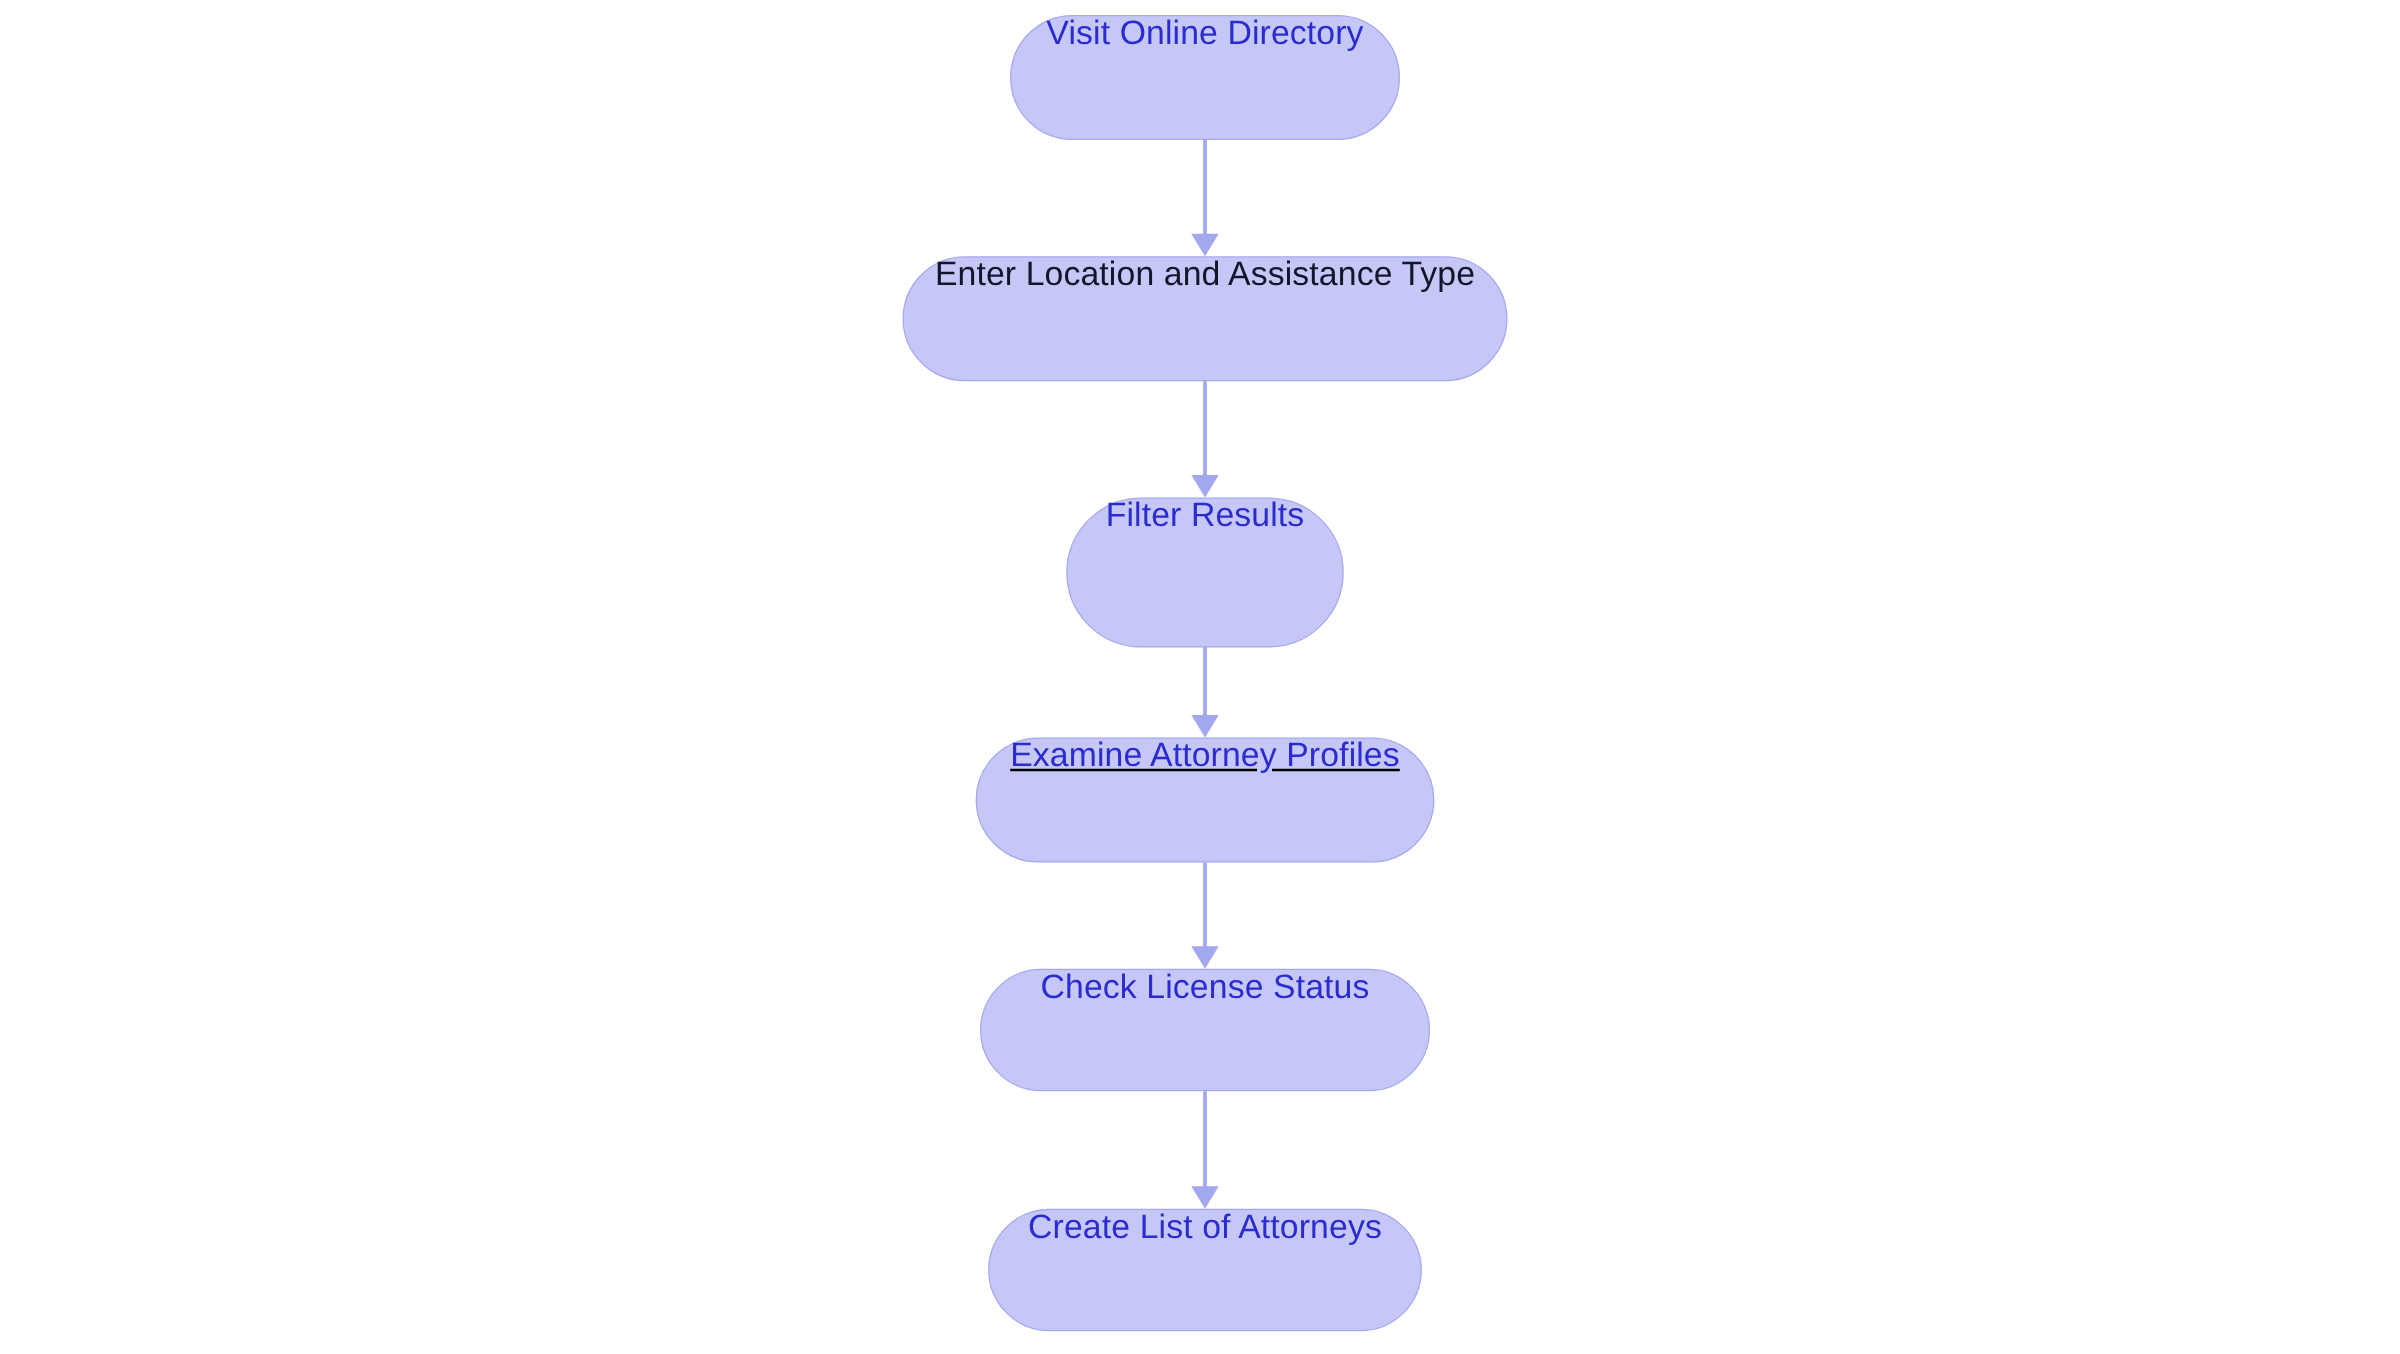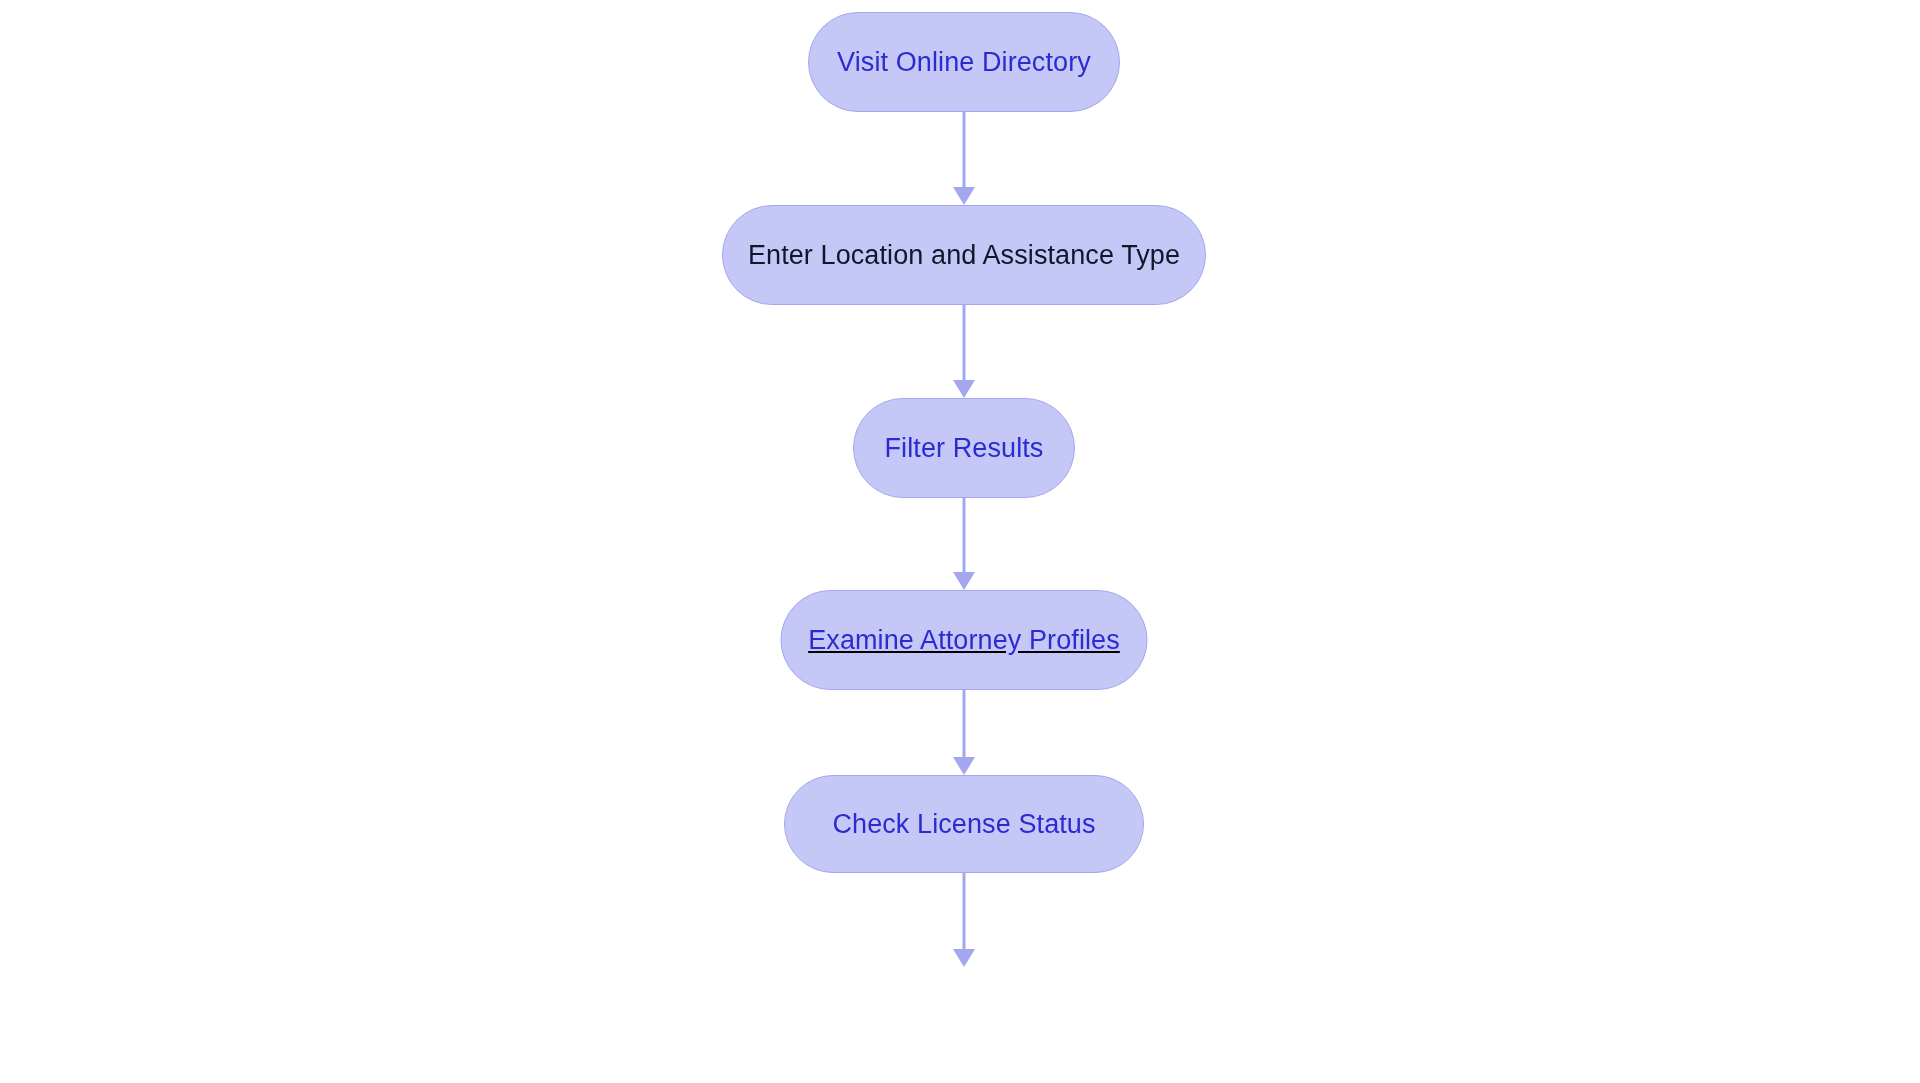--- a/index.html
+++ b/index.html
@@ -28,21 +28,20 @@
     top: 0;
     width: 1920px;
     height: 1083px;
   }
 
   
   .node {
     position: absolute;
     box-sizing: border-box;
     display: flex;
-    align-items: center;
     justify-content: center;
     background: #C5C8F7;
     border: 1.6px solid #A3A8EE;
     border-radius: 999px;
     transform: translateX(-50%);
   }
   .node-label {
     font-family: "Liberation Sans", "DejaVu Sans", sans-serif;
     font-size: 27px;
     font-weight: 400;
@@ -103,23 +102,26 @@
       <div class="connector" style="left: 964px; top: 873px; height: 94px; width: 24px;">
         <div class="connector-line" style="height: 77px; background: rgb(163, 168, 238);"></div>
         <div class="connector-arrow" style="border-top-color: rgb(163, 168, 238);"></div>
       </div>
       <div class="node" style="left: 964px; top: 12px; width: 312px; height: 100px; background: rgb(197, 200, 247); border-color: rgb(163, 168, 238);">
         <span class="node-label" style="color: rgb(43, 43, 208);">Visit Online Directory</span>
       </div>
       <div class="node" style="left: 964px; top: 205px; width: 484px; height: 100px; background: rgb(197, 200, 247); border-color: rgb(163, 168, 238);">
         <span class="node-label" style="color: #0f172a;">Enter Location and Assistance Type</span>
       </div>
-      <div class="node" style="left: 964px; top: 398px; width: 222px; height: 100px; background: rgb(197, 200, 247); border-color: rgb(163, 168, 238);">
+      <div class="node" style="left: 964px; top: 398px; width: 222px; height: 120px; background: rgb(197, 200, 247); border-color: rgb(163, 168, 238);">
         <span class="node-label" style="color: rgb(43, 43, 208);">Filter Results</span>
       </div>
       <div class="node" style="left: 964px; top: 590px; width: 367px; height: 100px; background: rgb(197, 200, 247); border-color: rgb(163, 168, 238); text-decoration: underline;">
         <span class="node-label" style="color: rgb(43, 43, 208);">Examine Attorney Profiles</span>
       </div>
       <div class="node" style="left: 964px; top: 775px; width: 360px; height: 98px; background: rgb(197, 200, 247); border-color: rgb(163, 168, 238);">
         <span class="node-label" style="color: rgb(43, 43, 208);">Check License Status</span>
       </div>
+      <div class="node" style="left: 964px; top: 967px; width: 347px; height: 98px; background: rgb(197, 200, 247); border-color: rgb(163, 168, 238);">
+        <span class="node-label" style="color: rgb(43, 43, 208);">Create List of Attorneys</span>
+      </div>
     </div>
 </div>
 
 </body></html>

